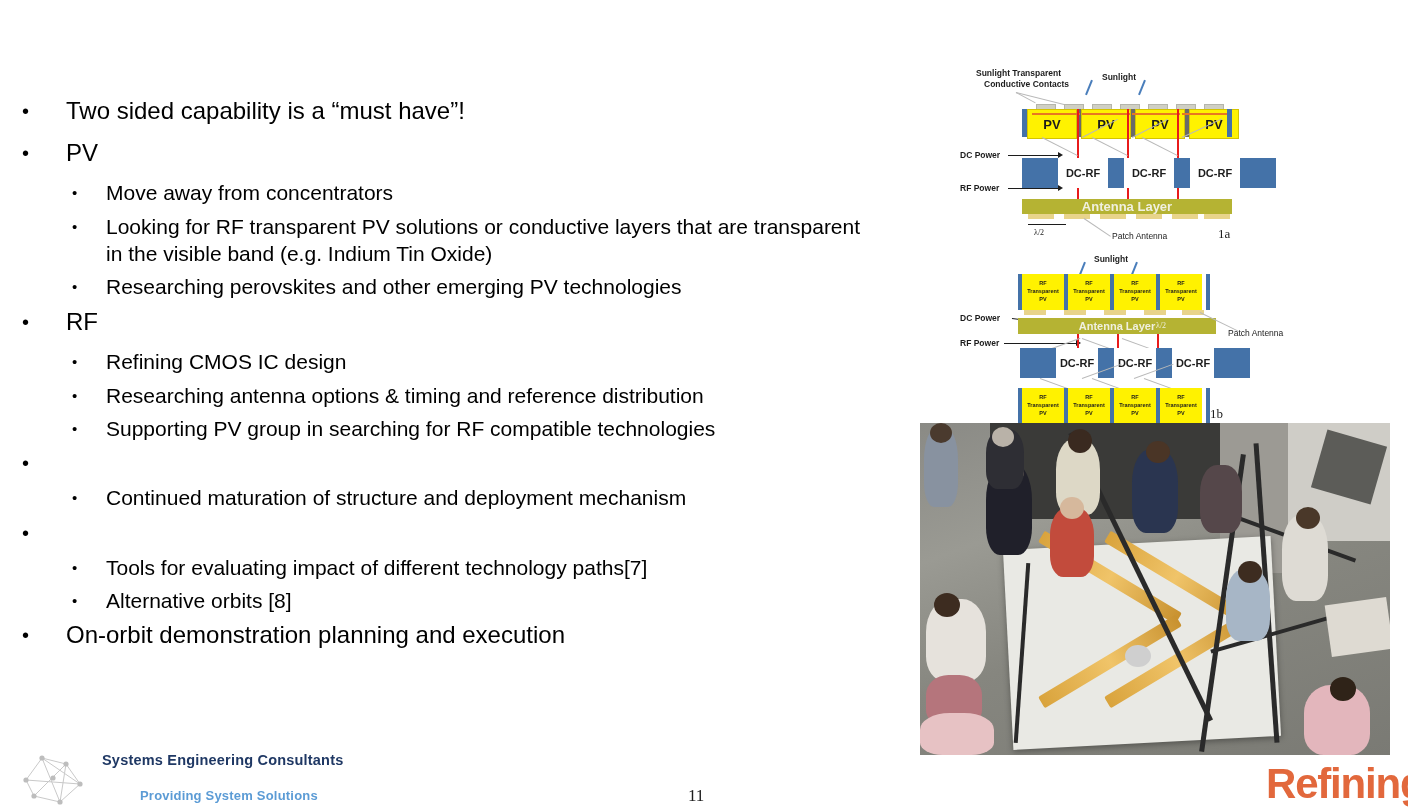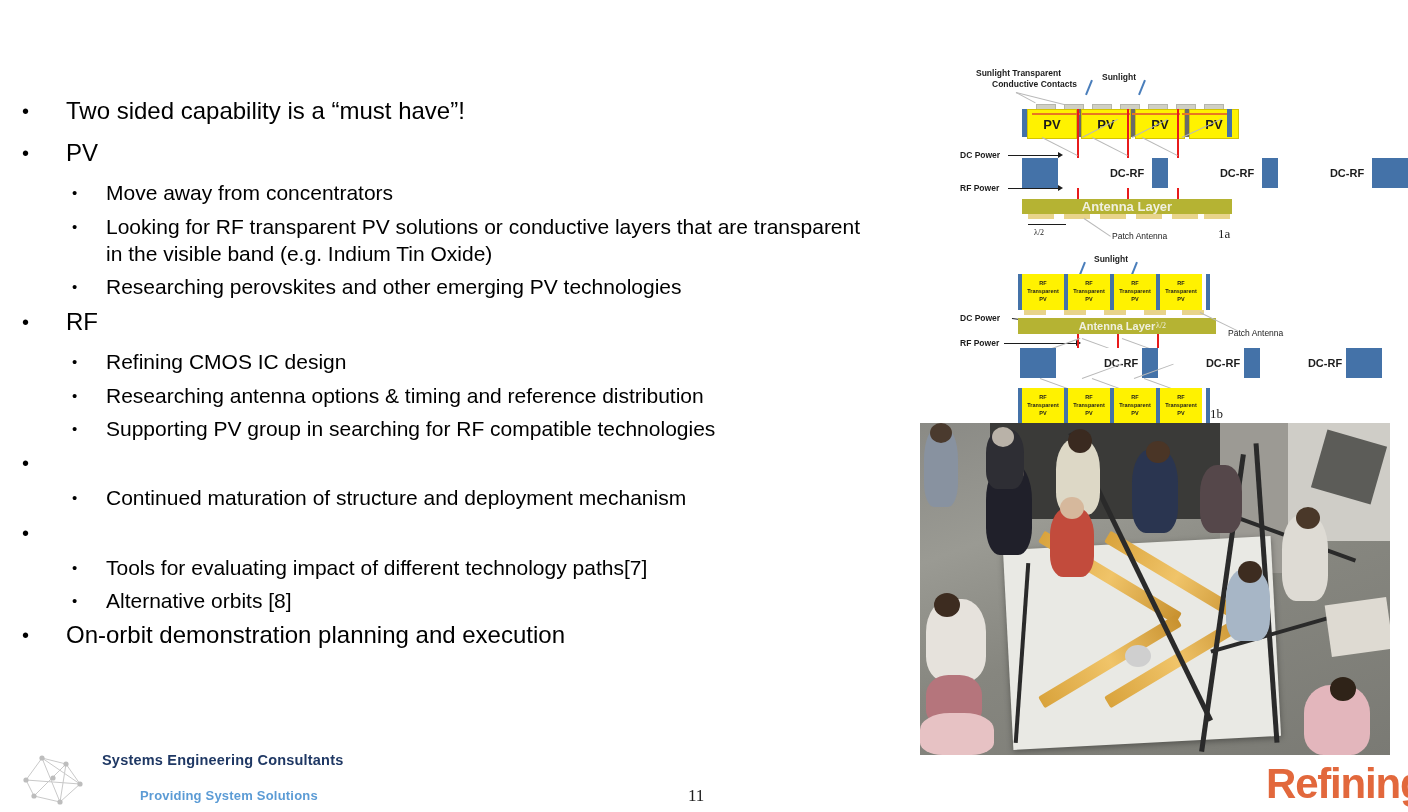--- a/index.html
+++ b/index.html
@@ -66,21 +66,21 @@
   .pv{
     background:#fff200; border:1px solid #d4c400;
     display:flex;align-items:center;justify-content:center;
     font-size:13px;font-weight:bold;color:#1c1c1c;
   }
   .edgebar{background:#4472a8;}
   .darkdiv{background:#6a6a6a;}
   .dcrf{
     background:#ffffff;
     display:flex;align-items:center;justify-content:center;
-    font-size:11px;font-weight:bold;color:#1c1c1c;margin-left:44px;
+    font-size:11px;font-weight:bold;color:#1c1c1c;
   }
   .blueblk{background:#4472a8;}
   .antlayer{
     position:absolute;background:#b5b333;
     display:flex;align-items:center;justify-content:center;
     color:#f0f0e0;font-size:13px;font-weight:bold;
   }
   .patch{position:absolute;background:#e8d48a;}
   .redline{position:absolute;background:#e81b1b;width:1.6px;}
   .orangeline{position:absolute;background:#e87722;height:1.6px;}
@@ -205,21 +205,21 @@
         <span class="dot">•</span>
         <span class="btext">On-orbit demonstration planning and execution</span>
       </div>
     </div>
 
   <div class="diagrams">
 
     <div>
 
       <div class="dg-label" style="left:16px;top:2px;">Sunlight Transparent</div>
-      <div class="dg-label" style="left:32px;top:13px;">Conductive Contacts</div>
+      <div class="dg-label" style="left:24px;top:13px;">Conductive Contacts</div>
       <div class="dg-label" style="left:142px;top:6px;">Sunlight</div>
 
       <div class="ray" style="left:131px;top:14px;height:16px;"></div>
       <div class="ray" style="left:184px;top:14px;height:16px;"></div>
 
       <div class="greyconn" style="left:56px;top:26px;width:22px;transform:rotate(28deg);"></div>
       <div class="greyconn" style="left:56px;top:26px;width:70px;transform:rotate(14deg);"></div>
 
       <div class="contact" style="left:76px;top:38px;width:18px;height:5px;"></div>
       <div class="contact" style="left:104px;top:38px;width:18px;height:5px;"></div>

